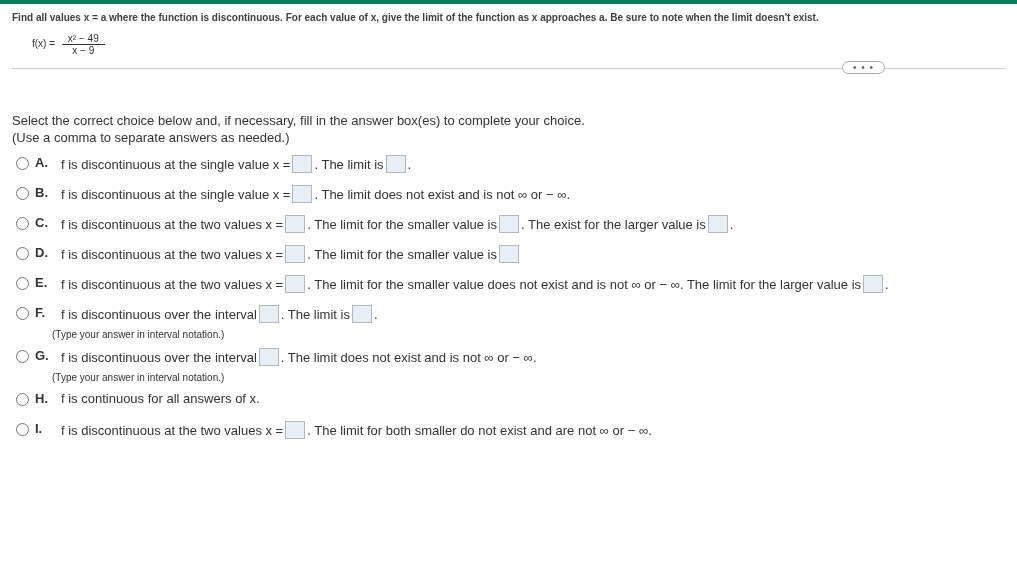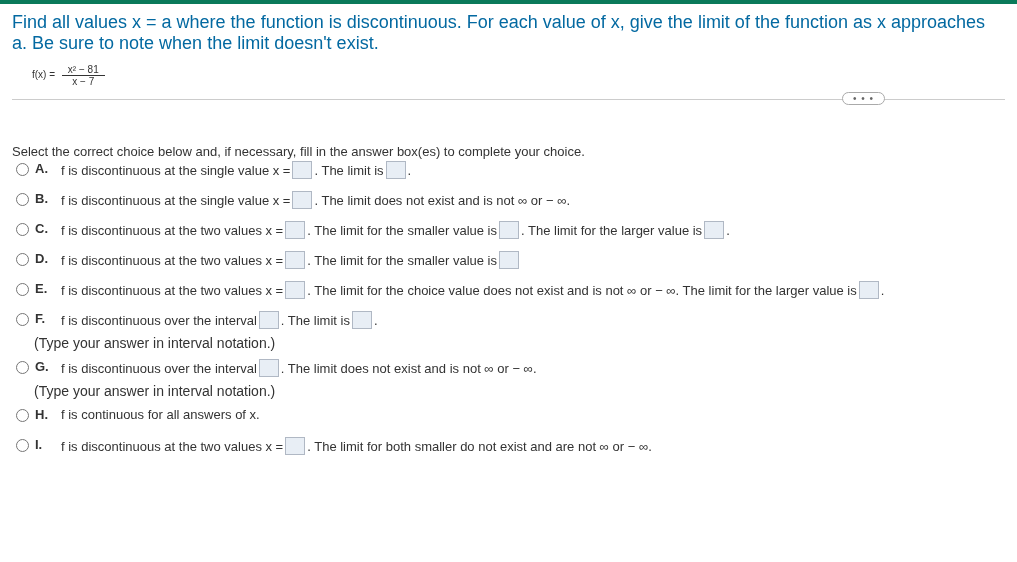--- a/index.html
+++ b/index.html
@@ -13,23 +13,24 @@
     }
     .header-bar {
       height: 4px;
       background: #0a7a5a;
       width: 100%;
     }
     .question-area {
       padding: 8px 12px;
     }
     .question-text {
-      font-size: 18px;
-      color: #0369a1;
+      font-size: 10px;
+      color: #404040;
       margin-bottom: 10px;
+      font-weight: bold;
     }
     .formula {
       font-family: Liberation Sans, sans-serif;
       font-size: 10px;
       margin-left: 20px;
       margin-bottom: 12px;
     }
     .fraction {
       display: inline-block;
       vertical-align: middle;
@@ -108,45 +109,46 @@
     .input-box {
       display: inline-block;
       width: 20px;
       height: 18px;
       background: #e8eef5;
       border: 1px solid #b0b8c4;
       vertical-align: middle;
       margin: 0 2px;
     }
     .sub-note {
-      font-size: 14px;
-      margin-left: 18px;
+      font-size: 10px;
+      margin-left: 36px;
       margin-bottom: 8px;
     }
   </style>
 </head>
 <body>
 
 <div class="header-bar"></div>
 
 <div class="question-area">
   <div class="question-text">Find all values x = a where the function is discontinuous. For each value of x, give the limit of the function as x approaches a. Be sure to note when the limit doesn't exist.</div>
   <div class="formula">
     <span>f(x) =</span>
     <span class="fraction">
-      <span class="numerator">x² − 81</span>
-      <span class="denominator">x − 7</span>
+      <span class="numerator">x² − 49</span>
+      <span class="denominator">x − 9</span>
     </span>
   </div>
 
   <div class="divider-line">
     <span class="ellipsis-pill">• • •</span>
   </div>
 
   <div class="instruction">Select the correct choice below and, if necessary, fill in the answer box(es) to complete your choice.</div>
+  <div class="sub-instruction">(Use a comma to separate answers as needed.)</div>
 
   <div class="choices">
 
     <div class="choice-row">
       <input type="radio" name="ans" class="radio" style="">
       <span class="choice-label">A.</span>
       <span class="choice-text">
         <span>f is discontinuous at the single value x =</span>
         <span class="input-box"></span>
         <span>. The limit is</span>
@@ -166,21 +168,21 @@
     </div>
 
     <div class="choice-row">
       <input type="radio" name="ans" class="radio" style="">
       <span class="choice-label">C.</span>
       <span class="choice-text">
         <span>f is discontinuous at the two values x =</span>
         <span class="input-box"></span>
         <span>. The limit for the smaller value is</span>
         <span class="input-box"></span>
-        <span>. The limit for the larger value is</span>
+        <span>. The exist for the larger value is</span>
         <span class="input-box"></span>
         <span>.</span>
       </span>
     </div>
 
     <div class="choice-row">
       <input type="radio" name="ans" class="radio" style="">
       <span class="choice-label">D.</span>
       <span class="choice-text">
         <span>f is discontinuous at the two values x =</span>
@@ -189,21 +191,21 @@
         <span class="input-box"></span>
       </span>
     </div>
 
     <div class="choice-row">
       <input type="radio" name="ans" class="radio" style="">
       <span class="choice-label">E.</span>
       <span class="choice-text">
         <span>f is discontinuous at the two values x =</span>
         <span class="input-box"></span>
-        <span>. The limit for the choice value does not exist and is not ∞ or − ∞. The limit for the larger value is</span>
+        <span>. The limit for the smaller value does not exist and is not ∞ or − ∞. The limit for the larger value is</span>
         <span class="input-box"></span>
         <span>.</span>
       </span>
     </div>
 
     <div class="choice-row with-sub">
       <input type="radio" name="ans" class="radio" style="">
       <span class="choice-label">F.</span>
       <span class="choice-text">
         <span>f is discontinuous over the interval</span>

